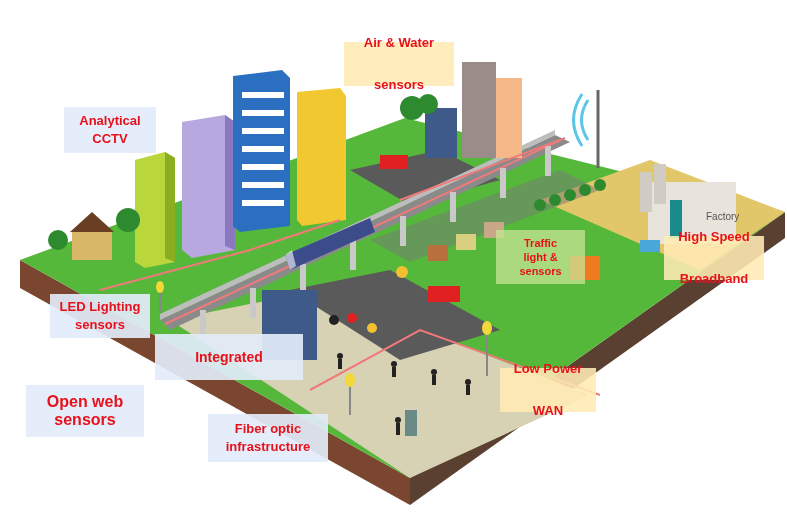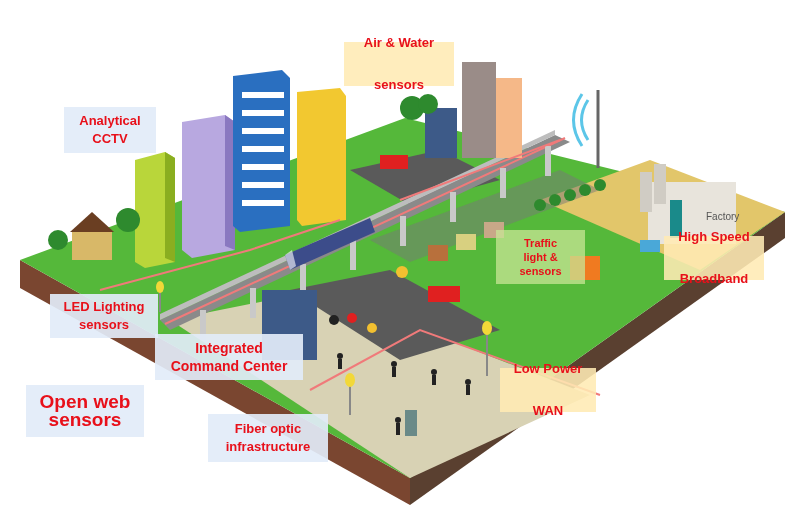--- a/index.html
+++ b/index.html
@@ -172,29 +172,28 @@
 </div>
 <div class="label green small" style="left:496px;top:230px;width:89px;height:54px;">
   <span>Traffic</span>
   <span>light &amp;</span>
   <span>sensors</span>
 </div>
 <div class="label yellow" style="left:664px;top:236px;width:100px;height:44px;">
   <span>High Speed</span>
   <span>Broadband</span>
 </div>
-<div class="label blue" style="left:50px;top:294px;width:108px;height:44px;">
+<div class="label blue" style="left:50px;top:294px;width:100px;height:44px;">
   <span>LED Lighting</span>
   <span>sensors</span>
 </div>
 <div class="label blue" style="left:155px;top:334px;width:148px;height:46px;font-size:14px;">
   <span>Integrated</span>
-  <span>Command Center</span>
-</div>
-<div class="label blue" style="left:26px;top:385px;width:118px;height:52px;font-size:19px;">
+</div>
+<div class="label blue" style="left:26px;top:385px;width:118px;height:52px;font-size:16px;">
   <span>Open web</span>
   <span>sensors</span>
 </div>
 <div class="label blue" style="left:208px;top:414px;width:120px;height:48px;">
   <span>Fiber optic</span>
   <span>infrastructure</span>
 </div>
 <div class="label yellow" style="left:500px;top:368px;width:96px;height:44px;">
   <span>Low Power</span>
   <span>WAN</span>

